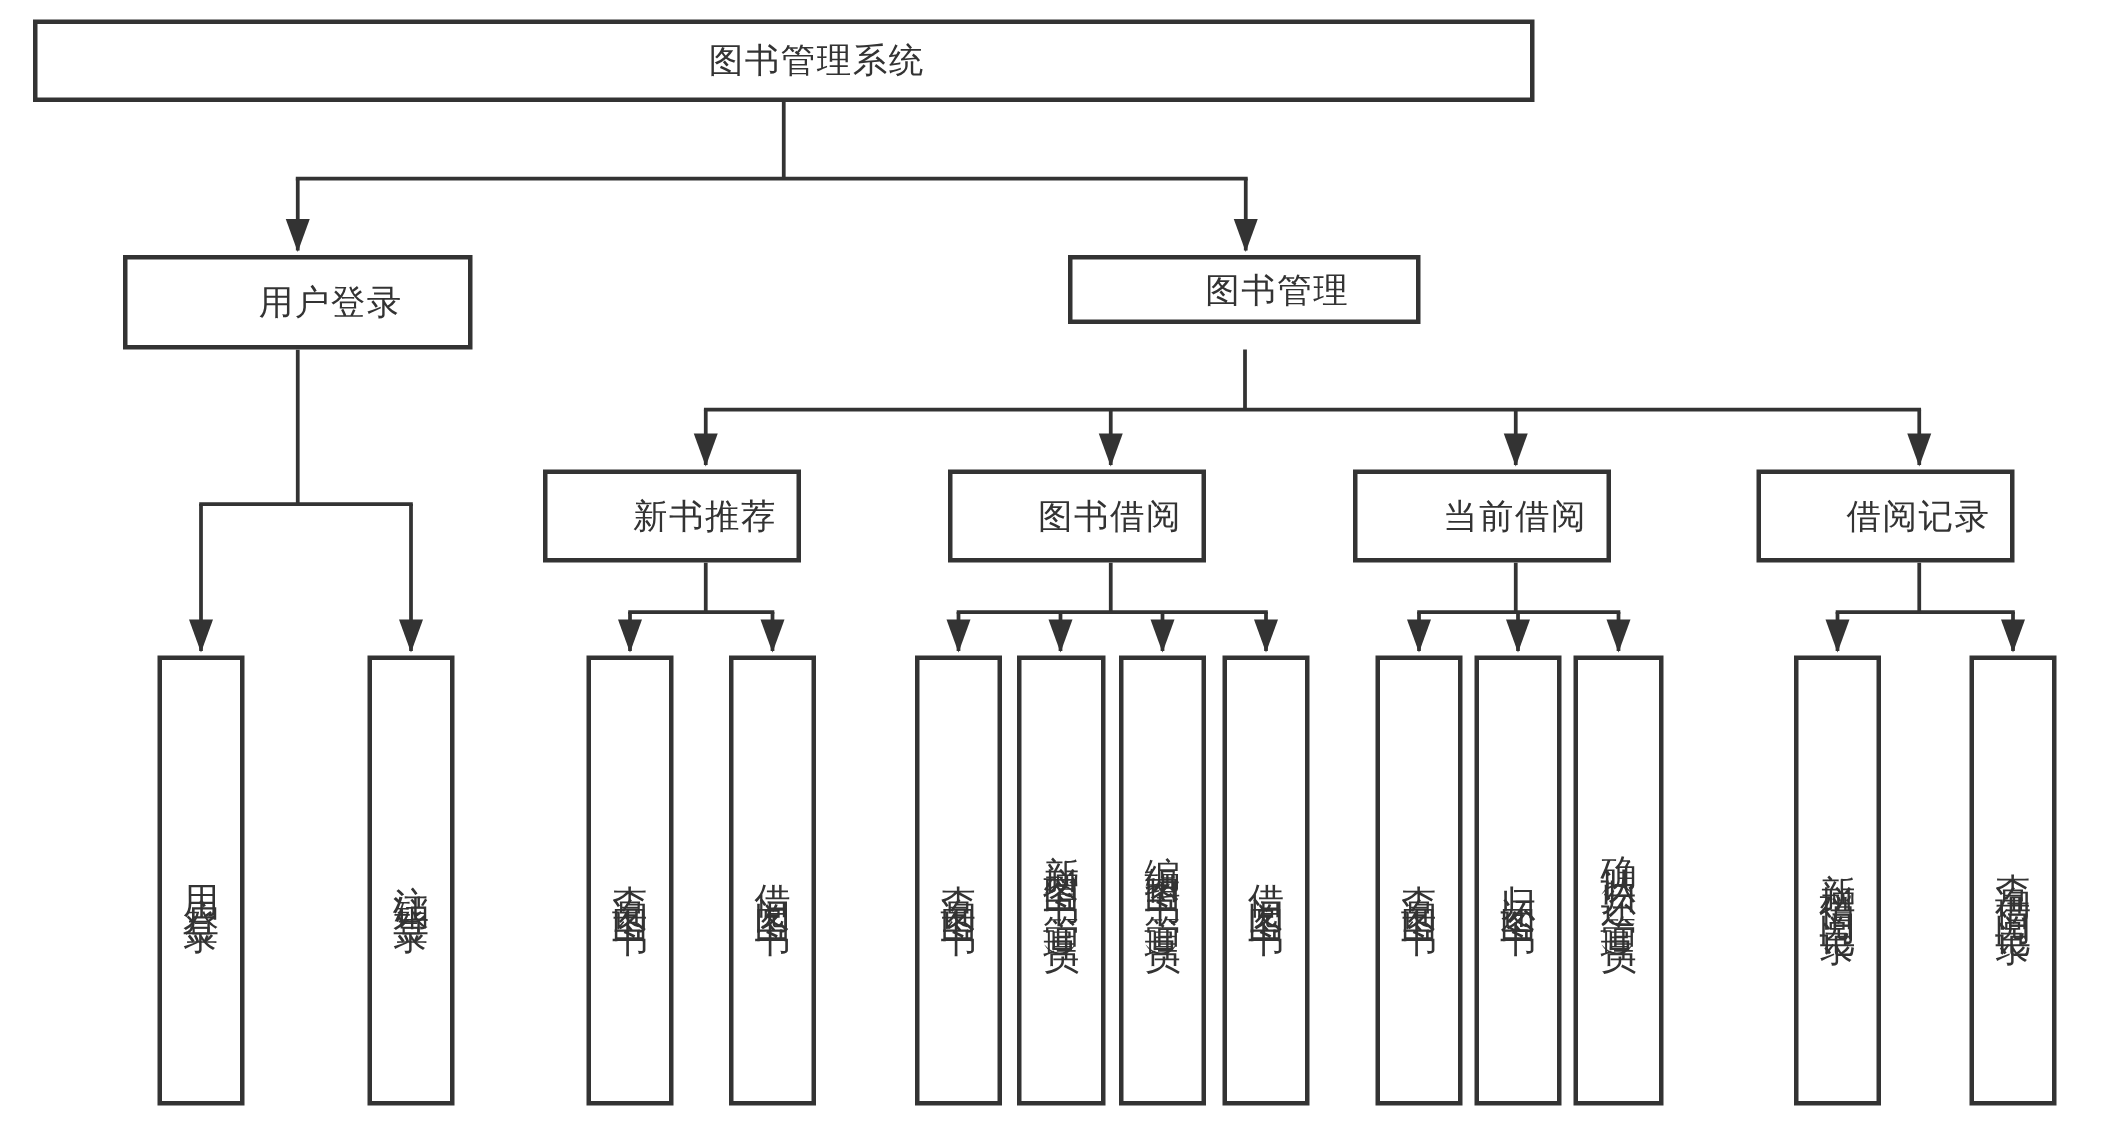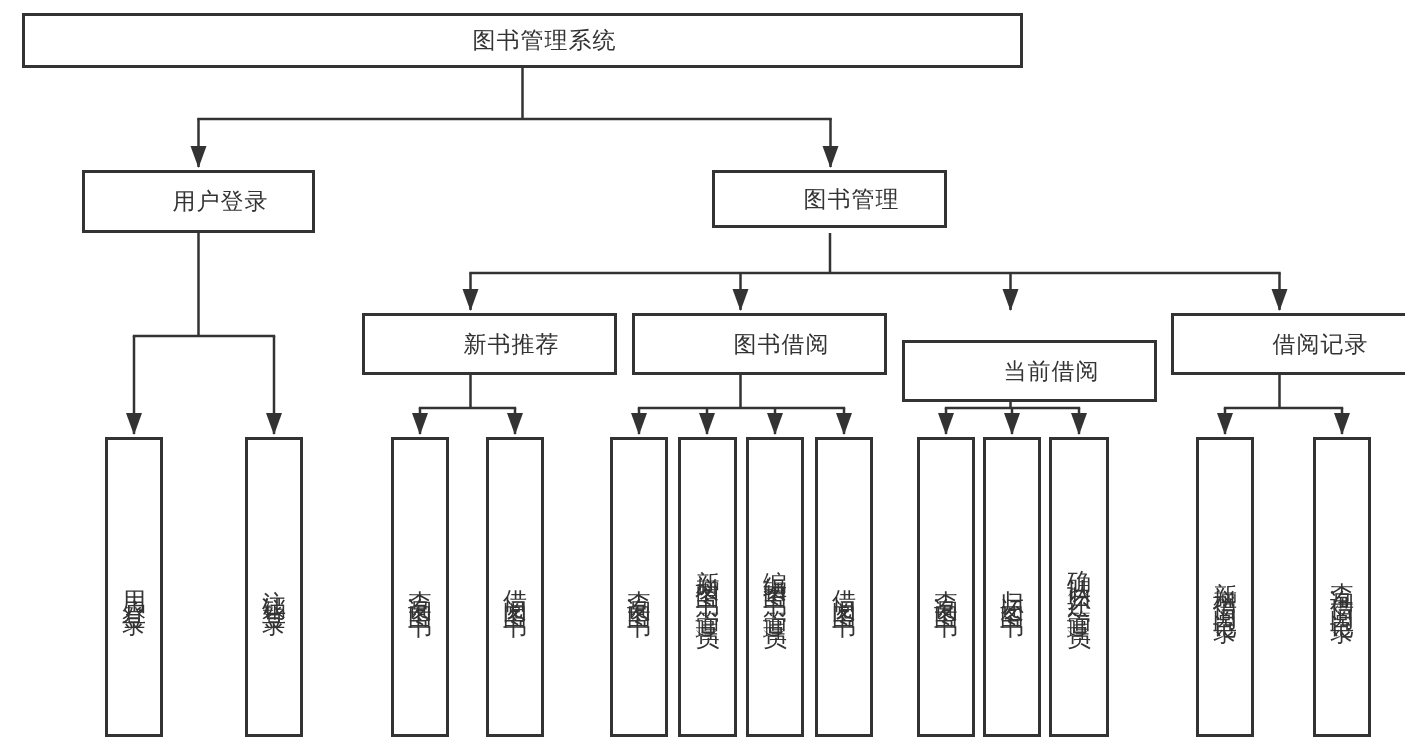--- a/index.html
+++ b/index.html
@@ -15,25 +15,25 @@
     position:absolute;
     box-sizing:border-box;
     border:3px solid #333333;
     background:#ffffff;
     display:flex;align-items:center;justify-content:center;
     color:#333333;
   }
   .h-box{font-size:23px;letter-spacing:1px;white-space:nowrap;padding-left:44px;}
   .root-box{left:22px;top:13px;width:1001px;height:55px;}
   .lv2-a{left:82px;top:170px;width:233px;height:63px;}
-  .lv2-b{left:712px;top:170px;width:235px;height:58px;}
-  .lv3{top:313px;width:255px;height:62px;}
+  .lv2-b{left:712px;top:170px;width:235px;height:46px;}
+  .lv3{top:313px;width:172px;height:62px;}
   .lv3-a{left:362px;}
   .lv3-b{left:632px;font-family:Liberation Serif, serif;}
-  .lv3-c{left:902px;margin-top:27px;}
+  .lv3-c{left:902px;}
   .lv3-d{left:1171px;}
   .leaf{top:437px;width:58px;height:300px;}
   .leaf .vtxt{
     writing-mode:vertical-rl;
     text-orientation:mixed;
     font-size:24px;
     line-height:1;
     letter-spacing:8px;
     white-space:nowrap;
   }

